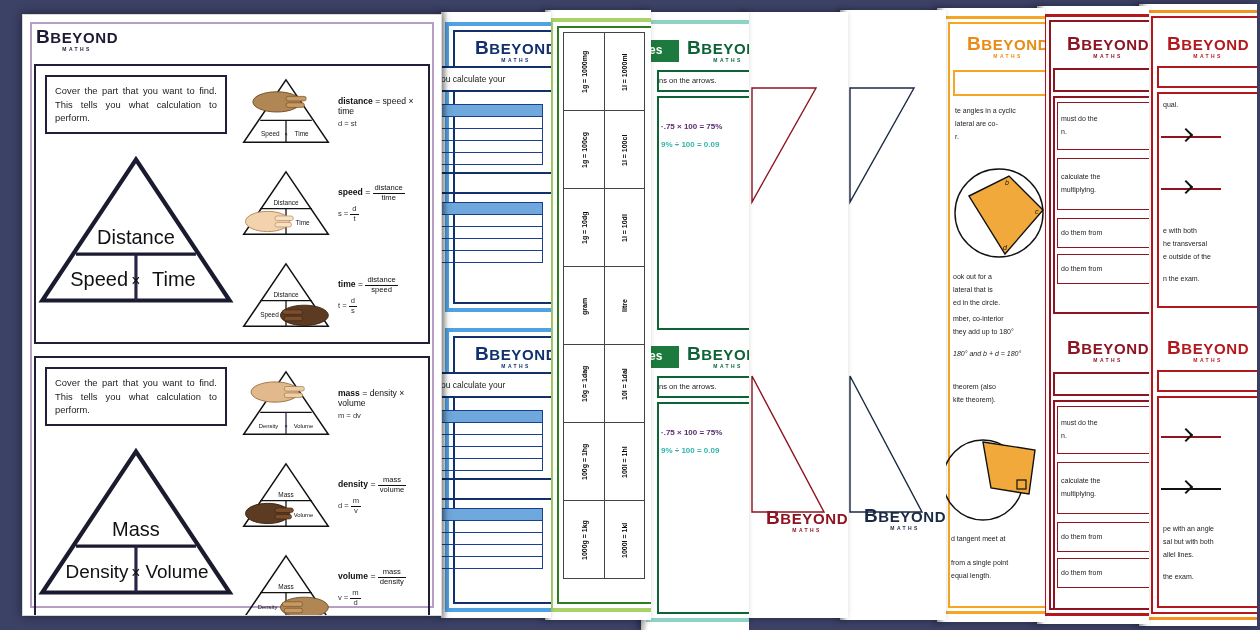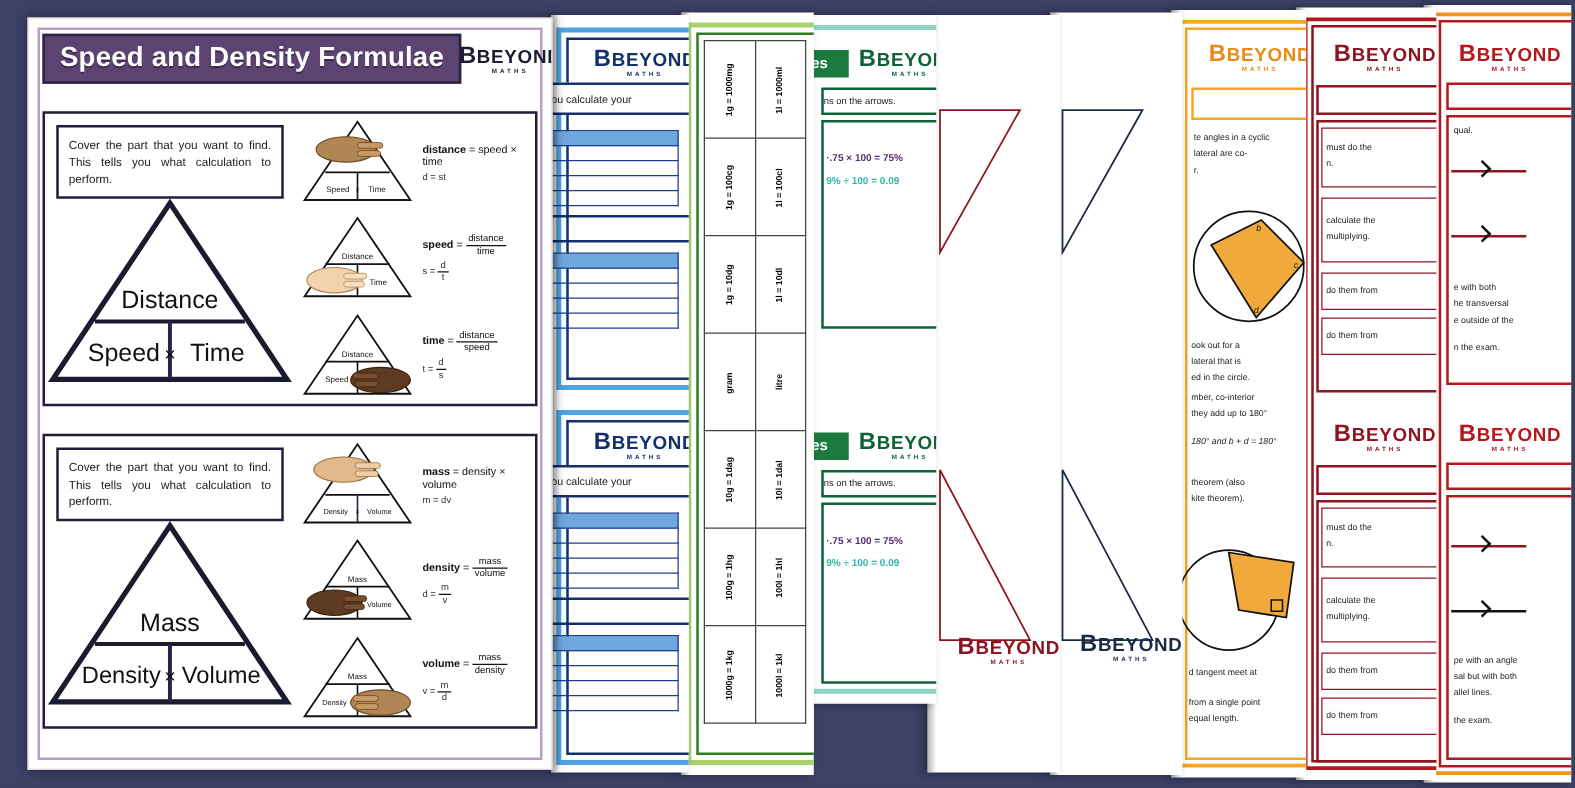--- a/index.html
+++ b/index.html
@@ -56,23 +56,23 @@
   .logo.darkred{ color:#8d1420; }
   .logo.navy{ color:#1b2a44; }
 
   .instruction{
     margin-top:6px;
     border:2px solid #221d3a;
     padding:5px 7px;
     font-size:9.2px; color:#2a2a2a;
   }
   .panel{
-    margin-top:22px;
+    margin-top:12px;
     border:2px solid #221d3a;
-    height:236px;
+    height:280px;
     position:relative;
     display:flex;
   }
   .panel-left{ width:51%; border-right:0; position:relative; padding:9px; }
   .panel-right{ width:49%; position:relative; }
 
   .cover-box{
     border:2px solid #221d3a;
     padding:7px 8px;
     font-size:9.4px; line-height:1.45; color:#1c1c1c;
@@ -264,21 +264,21 @@
         <polygon points="14,14 86,150 14,150" fill="#fff" stroke="#8d1420" stroke-width="1.4"></polygon>
       </svg>
       <div class="logo darkred" style="position:absolute; left:22px; top:496px;">
         <div class="lg-main"><span class="b">B</span><span>BEYOND</span></div>
         <div class="lg-sub">MATHS</div>
       </div>
     </div>
     <div class="shadow-strip" style="left:0;"></div>
   </div>
 
-  <div class="page" id="p3" style="left:641px; top:12px; width:108px; height:551px;">
+  <div class="page" id="p3" style="left:641px; top:12px; width:108px; height:618px;">
     <div class="inner">
       <div style="position:absolute; left:5px; top:8px; right:-40px; bottom:8px; border:4px solid #8fd3c4;"></div>
       <div style="position:absolute; left:13px; top:16px; right:-48px; bottom:16px; background:#fff;"></div>
 
       <div style="position:absolute; left:-6px; top:28px; width:44px; height:22px; background:#1d7a3e;"></div>
       <div style="position:absolute; left:8px; top:31px; color:#fff; font-size:12px; font-weight:bold;">es</div>
       <div class="logo green" style="position:absolute; left:44px; top:26px;">
         <div class="lg-main"><span class="b">B</span><span>BEYOND</span></div>
         <div class="lg-sub">MATHS</div>
       </div>
@@ -443,21 +443,20 @@
     </div>
     <div class="shadow-strip" style="left:0;"></div>
   </div>
 
   <div class="page" id="main-page">
     <div class="sheet-pad"></div>
     <div class="sheet-pad2"></div>
     <div class="sheet-body">
 
       <div class="title-row">
-        <div class="title-banner">Speed and Density Formulae</div>
         <div class="logo purple">
           <div class="lg-main"><span class="b">B</span><span>BEYOND</span></div>
           <div class="lg-sub">MATHS</div>
         </div>
       </div>
 
       <div class="panel">
         <div class="panel-left">
           <div class="cover-box">Cover the part that you want to find. This tells you what calculation to perform.</div>
           <div class="pyramid-wrap">

